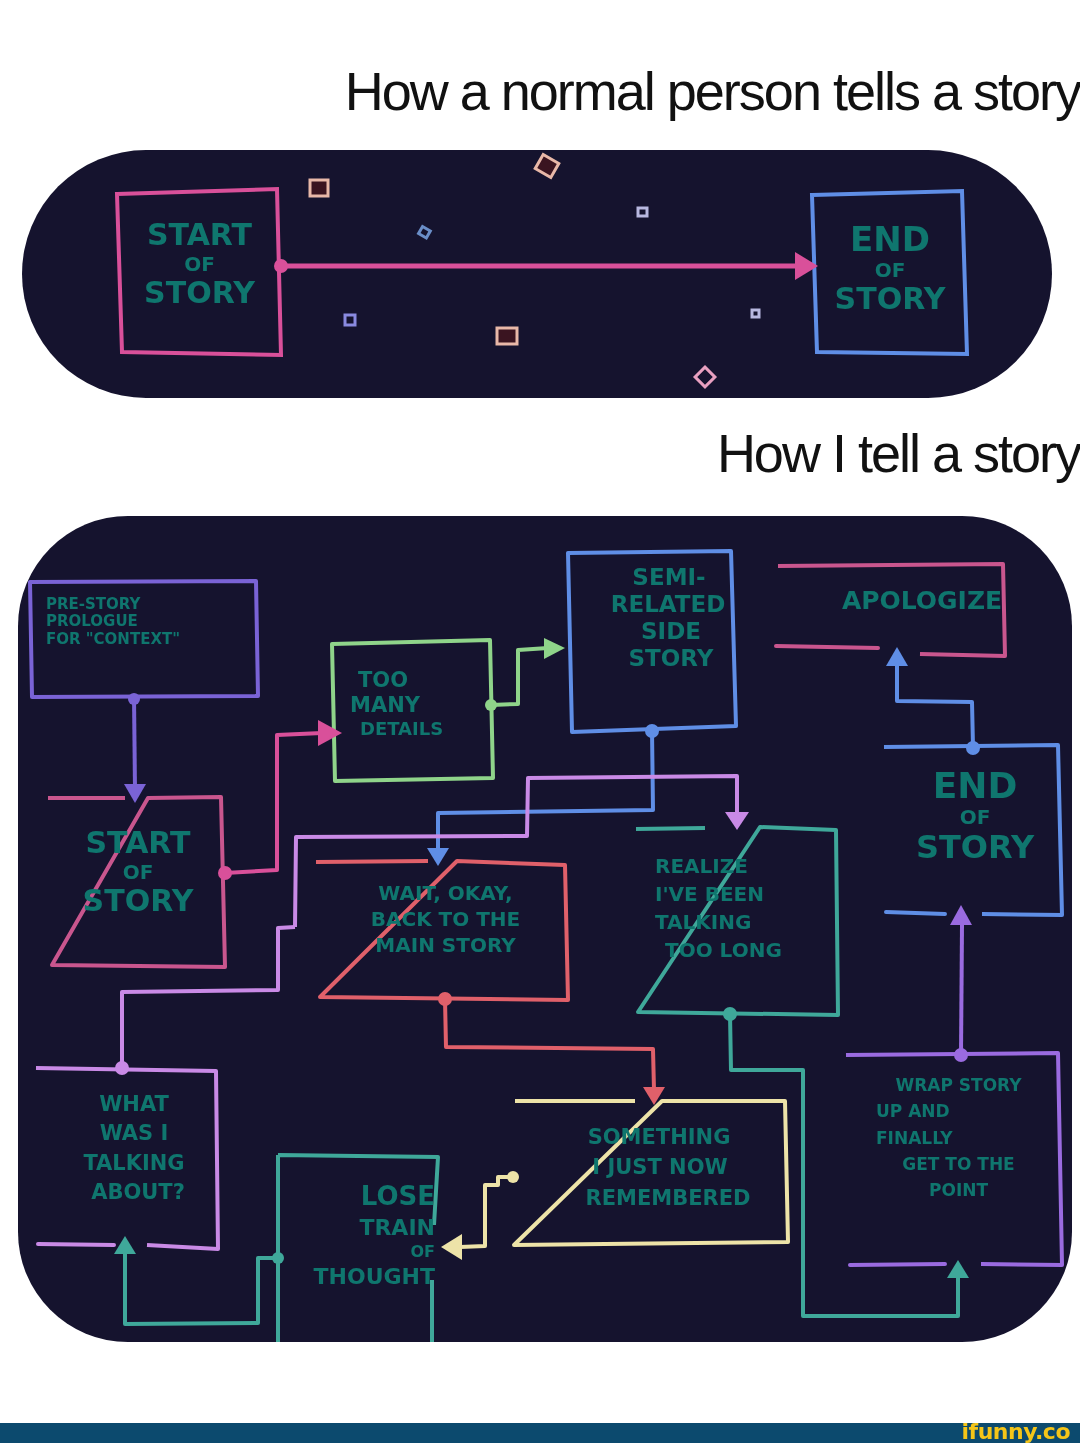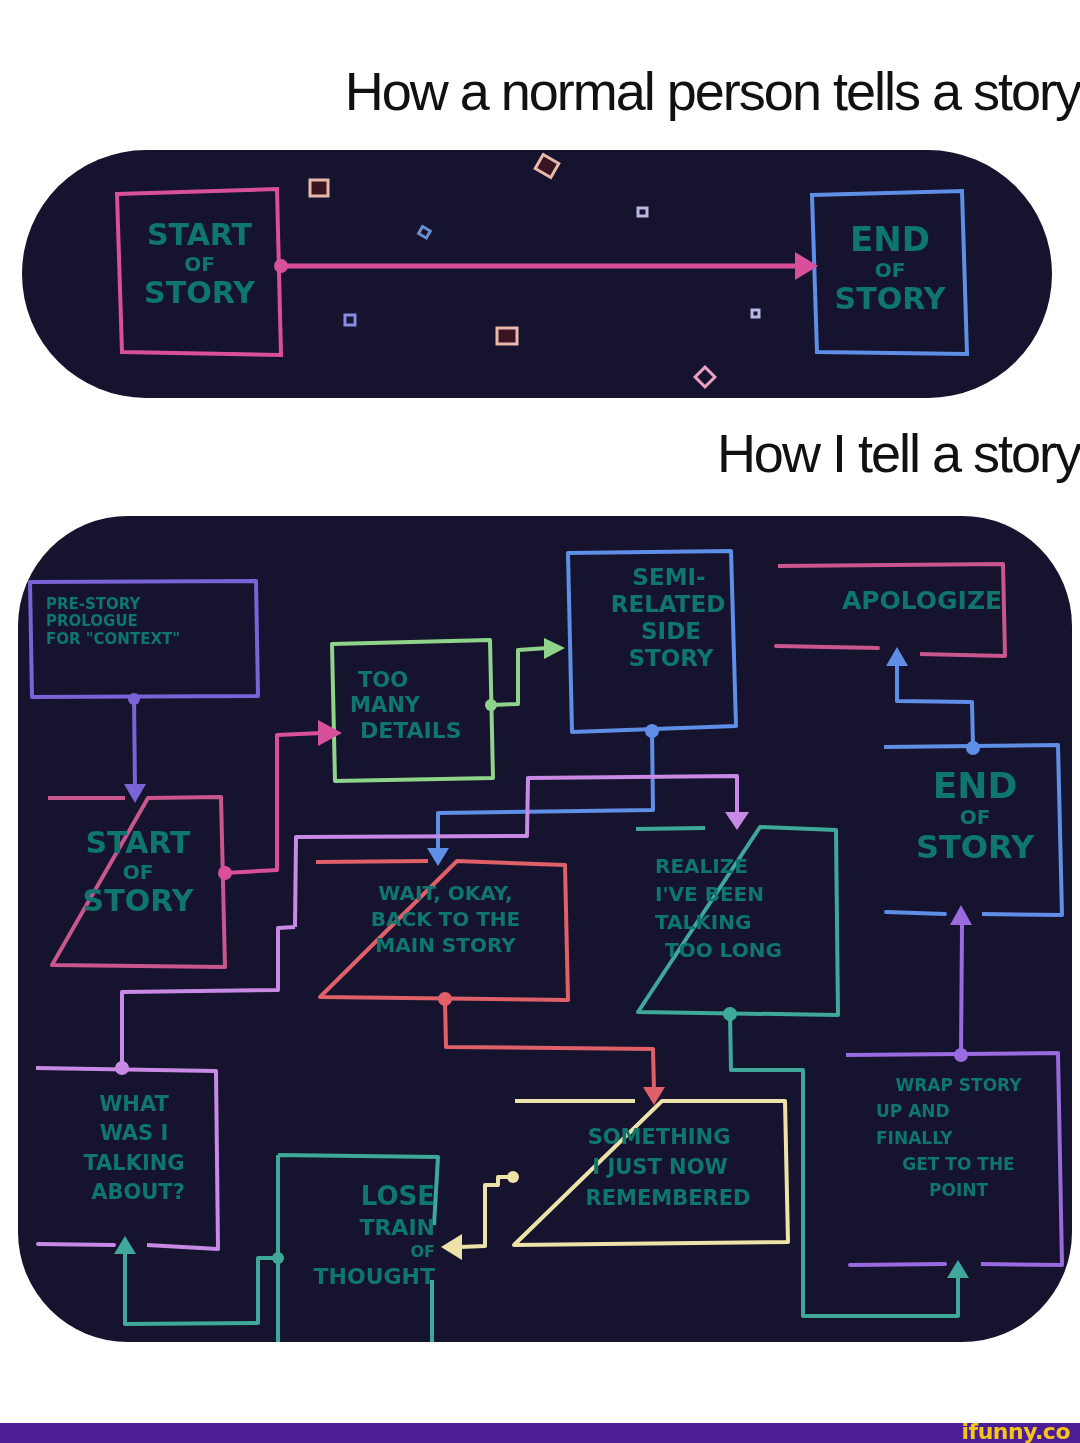--- a/index.html
+++ b/index.html
@@ -11,21 +11,21 @@
   #title-top { top: 60px; font-size: 54px; }
   #title-bottom { top: 422px; font-size: 54px; }
   .panel { position: absolute; background: #15132e; }
   #panel-normal { left: 22px; top: 150px; width: 1030px; height: 248px; border-radius: 124px; }
   #panel-mine { left: 18px; top: 516px; width: 1054px; height: 826px; border-radius: 110px; }
   svg.layer { position: absolute; left: 0; top: 0; }
   .box-text { position: absolute; color: #0f766e; text-align: center;
               font-family: "DejaVu Sans", sans-serif; font-weight: bold;
               line-height: 1.15; text-transform: uppercase; }
   .footer { position: absolute; left: 0; top: 1423px; width: 1080px; height: 20px;
-            background: #4c1d95; }
+            background: #0c4a6e; }
   .footer-logo { position: absolute; right: 10px; top: -4px; color: #f5c518;
                  font-family: "DejaVu Sans", sans-serif; font-weight: bold; font-size: 22px;
                  letter-spacing: -0.5px; }
 </style>
 </head>
 <body>
 
 <div class="heading" id="title-top">How a normal person tells a story</div>
 
 <div class="panel" id="panel-normal"></div>
@@ -131,21 +131,21 @@
   <div>FOR "CONTEXT"</div>
 </div>
 <div class="box-text" style="left:58px;top:826px;width:160px;">
   <div style="font-size:30px;">START</div>
   <div style="font-size:20px;">OF</div>
   <div style="font-size:30px;">STORY</div>
 </div>
 <div class="box-text" style="left:350px;top:668px;width:130px;text-align:left;font-size:21px;line-height:1.2;">
   <div style="padding-left:8px;">TOO</div>
   <div>MANY</div>
-  <div style="padding-left:10px;font-size:22px;">DETAILS</div>
+  <div style="padding-left:10px;font-size:18px;">DETAILS</div>
 </div>
 <div class="box-text" style="left:590px;top:564px;width:140px;text-align:center;font-size:23px;line-height:1.17;margin-left:8px;">
   <div style="padding-left:2px;">SEMI-</div>
   <div>RELATED</div>
   <div style="padding-left:6px;">SIDE</div>
   <div style="padding-left:6px;">STORY</div>
 </div>
 <div class="box-text" style="left:812px;top:587px;width:220px;font-size:25px;">
   <div>APOLOGIZE</div>
 </div>

